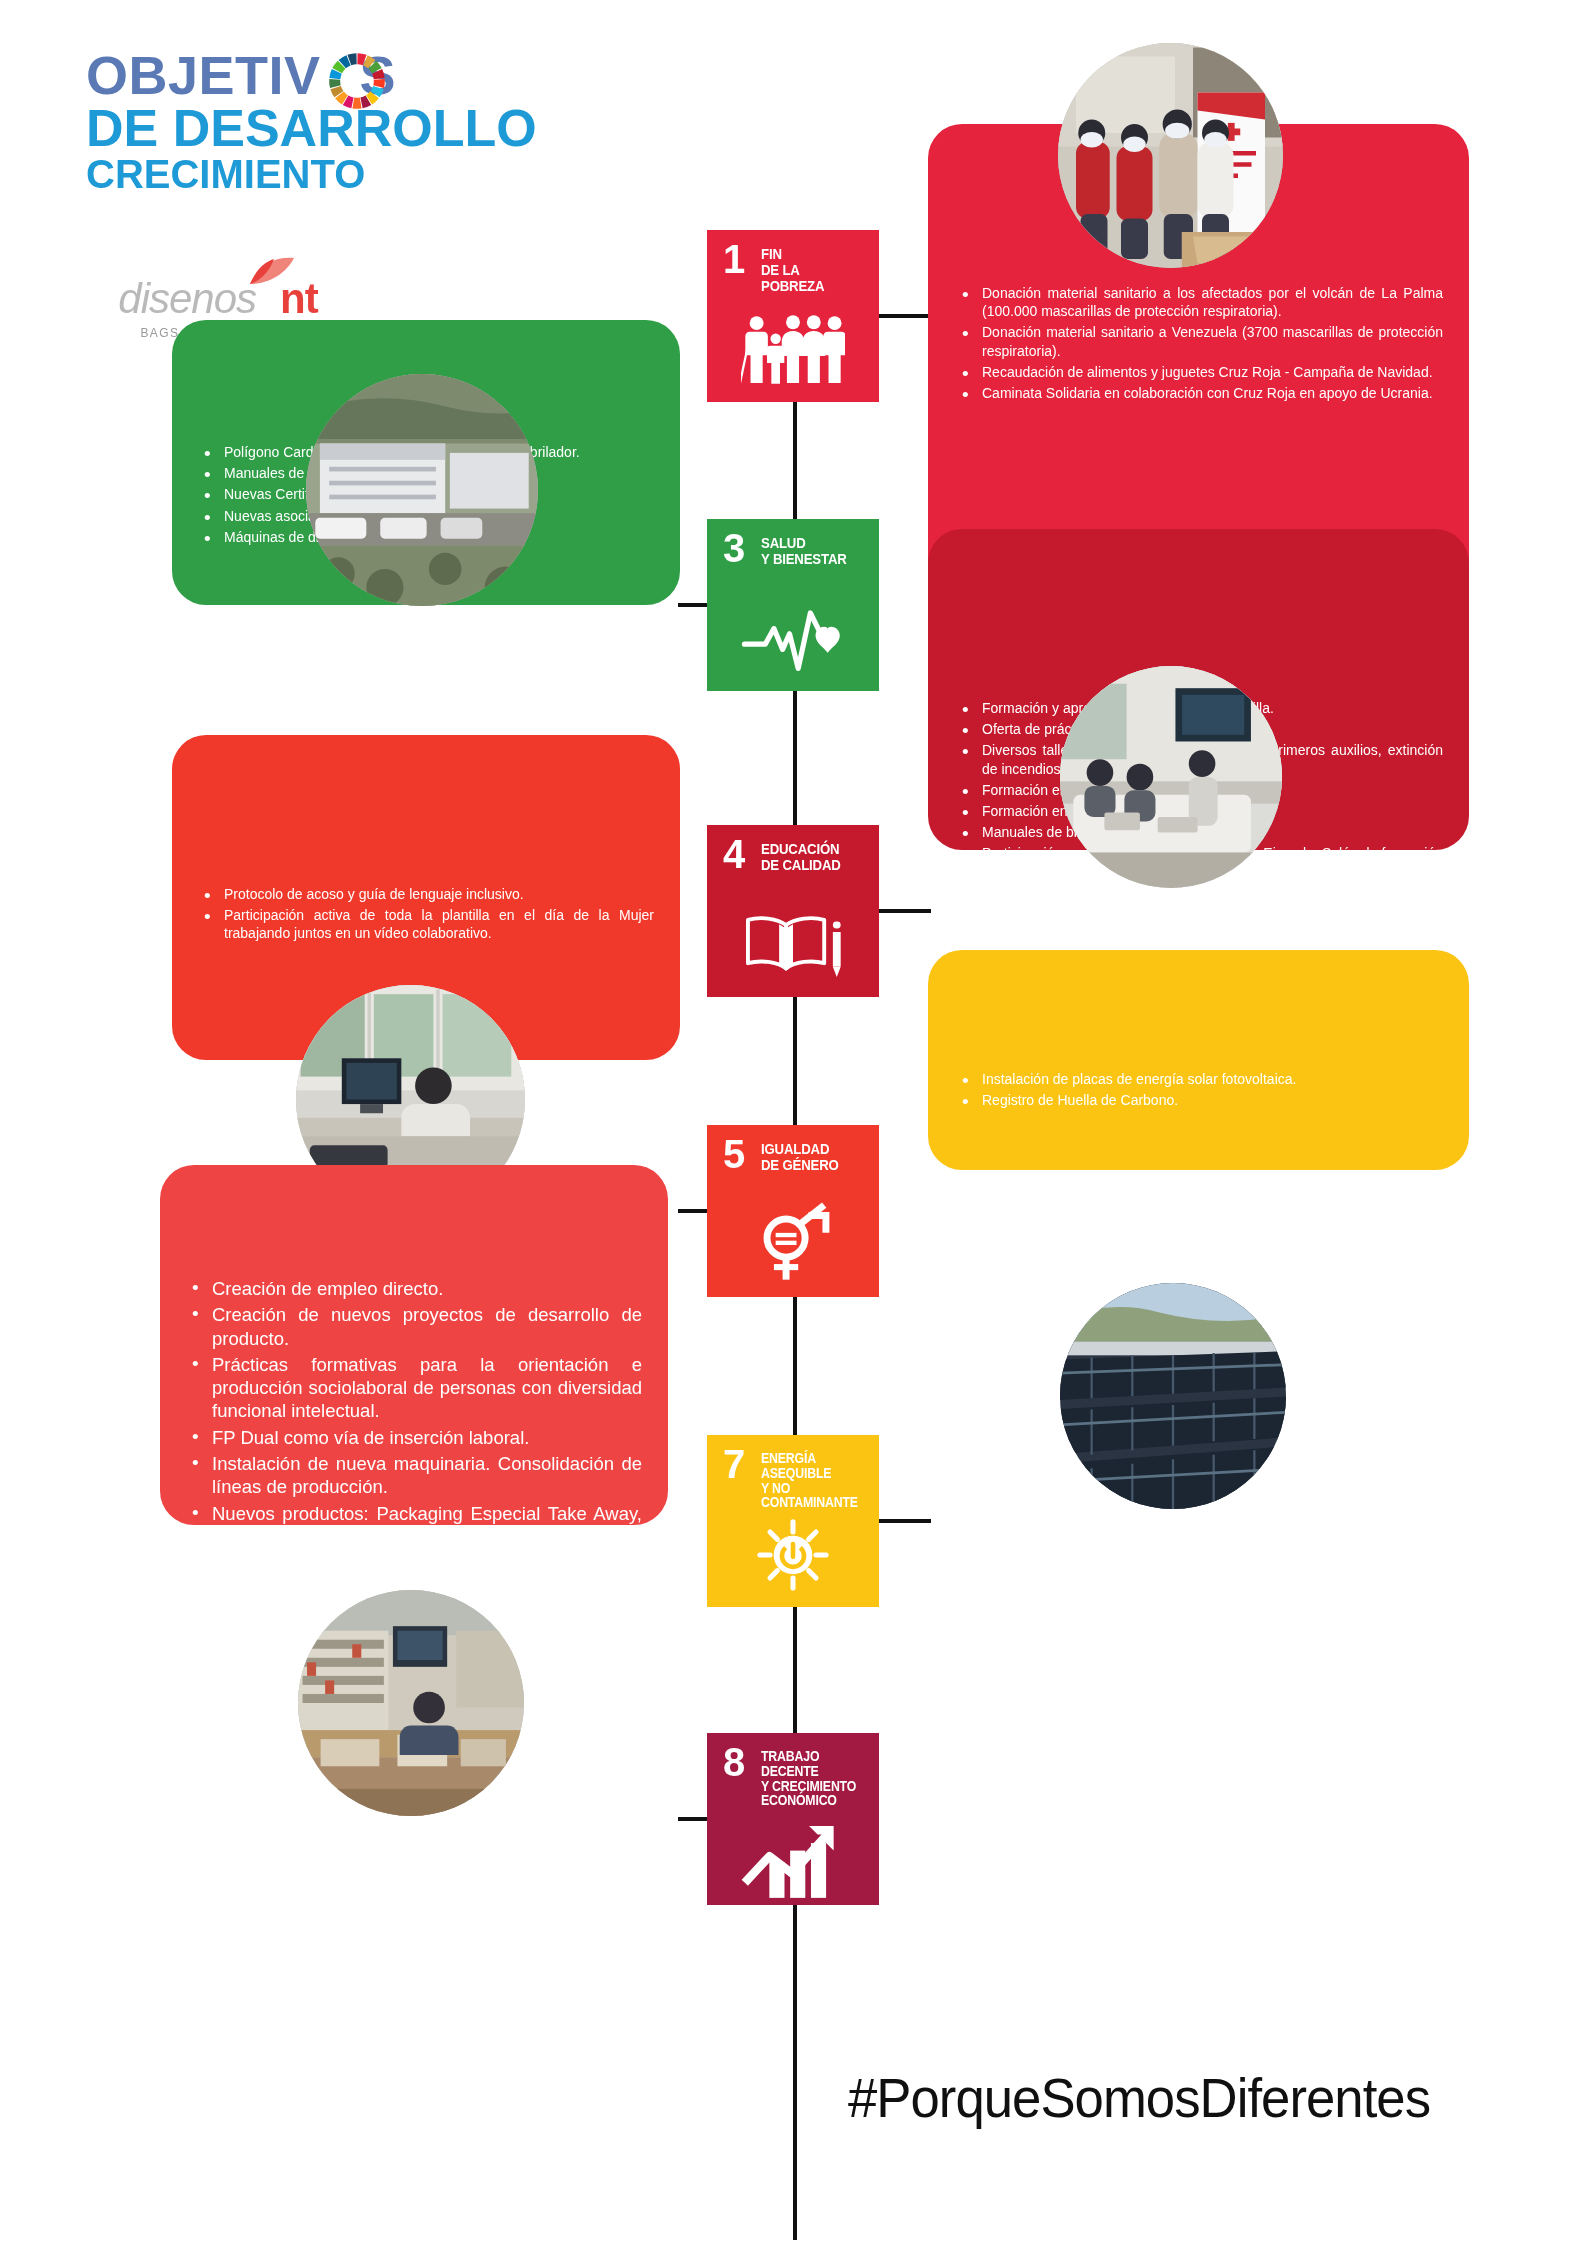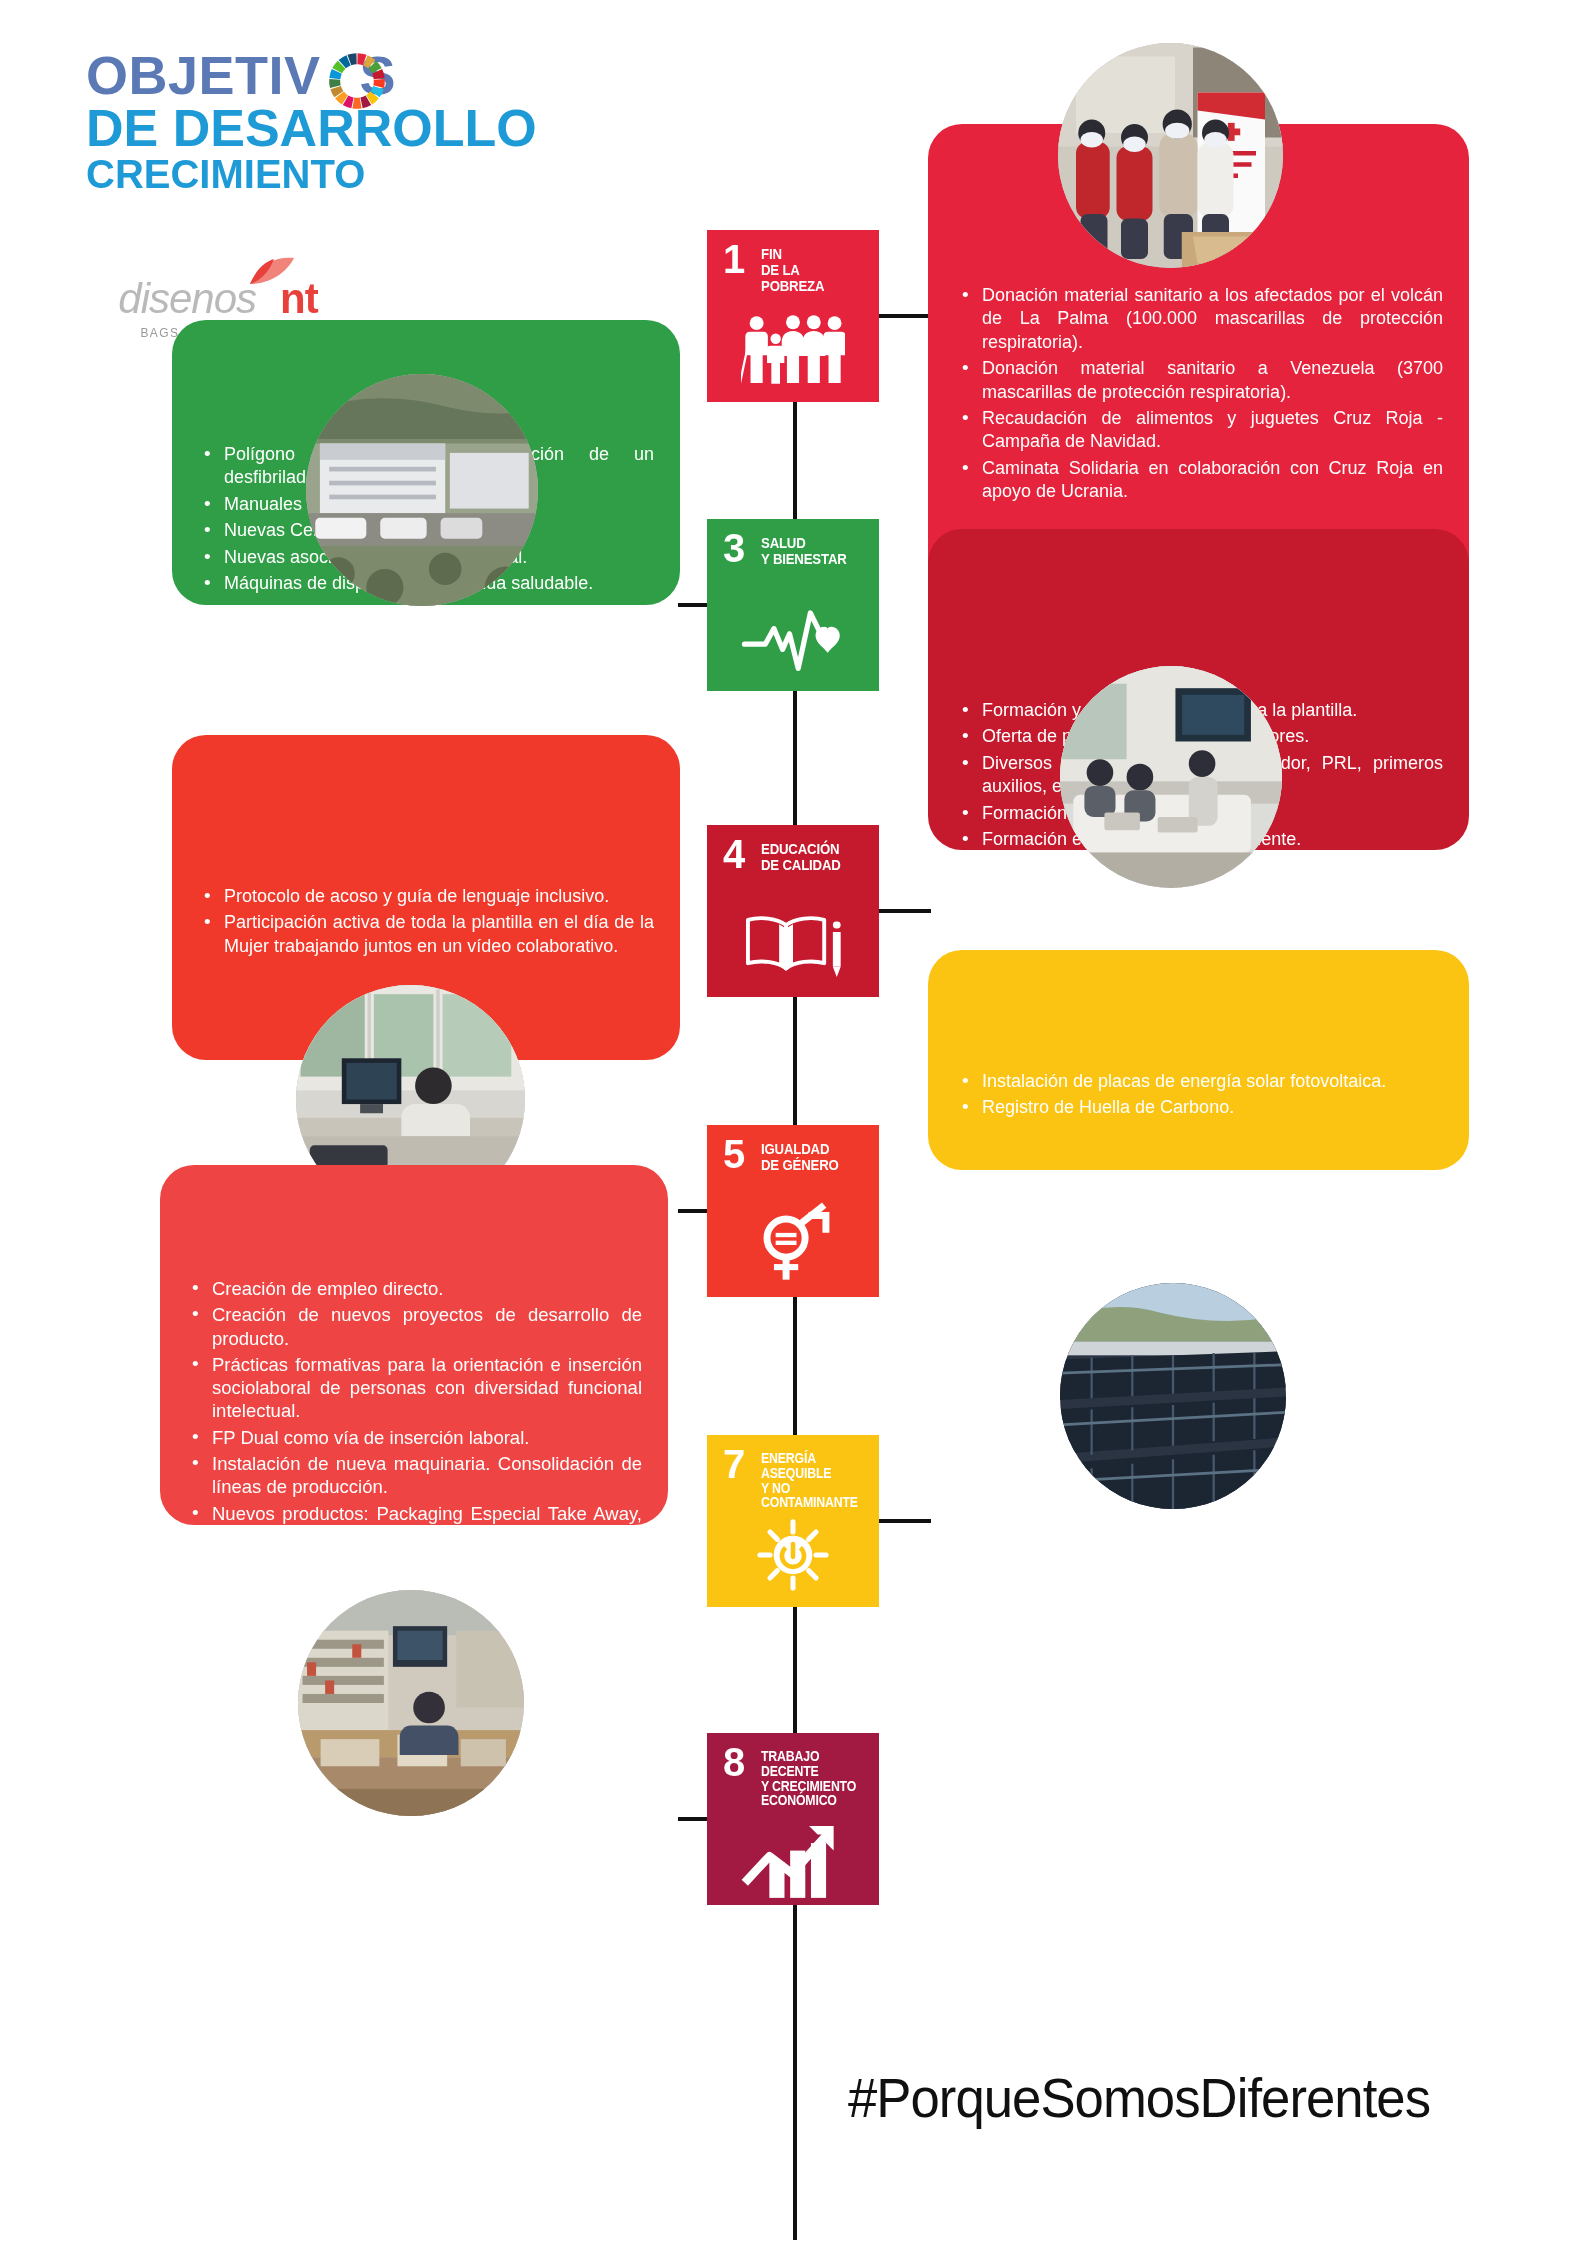--- a/index.html
+++ b/index.html
@@ -48,21 +48,21 @@
   #badge7 .ttl { font-size: 14px; }
   #badge8 .ttl { font-size: 14px; }
 
   
   .stub { position: absolute; height: 4px; background: #111; }
 
   
   .card { position: absolute; border-radius: 34px; color: #fff; }
   .card ul { list-style: none; }
   .card li { position: relative; padding-left: 26px; margin-bottom: 3px;
-             font-size: 18px; line-height: 1.30; text-align: justify; }
+             font-size: 14px; line-height: 1.30; text-align: justify; }
   .card li:before { content: "•"; position: absolute; left: 6px; top: -1px; font-size: 19px; }
   .card li:last-child { margin-bottom: 0; }
 
   #card1 { left: 928px; top: 124px; width: 541px; height: 494px; background: #e5233d; }
   #card1 .body { position: absolute; left: 28px; top: 160px; right: 26px; }
   #card3 { left: 172px; top: 320px; width: 508px; height: 285px; background: #2f9e46; }
   #card3 .body { position: absolute; left: 26px; top: 123px; right: 26px; }
   #card4 { left: 928px; top: 529px; width: 541px; height: 321px; background: #c5192d; }
   #card4 .body { position: absolute; left: 28px; top: 170px; right: 26px; }
   #card5 { left: 172px; top: 735px; width: 508px; height: 325px; background: #f1392b; }
@@ -430,21 +430,21 @@
         </g>
       </svg>
     </div>
   </div>
 
   <div class="card" id="card8">
     <div class="body">
         <ul>
       <li>Creación de empleo directo.</li>
       <li>Creación de nuevos proyectos de desarrollo de producto.</li>
-      <li>Prácticas formativas para la orientación e inserción sociolaboral de personas con diversidad funcional intelectual.</li>
+      <li>Prácticas formativas para la orientación e producción sociolaboral de personas con diversidad funcional intelectual.</li>
       <li>FP Dual como vía de inserción laboral.</li>
       <li>Instalación de nueva maquinaria. Consolidación de líneas de producción.</li>
       <li>Nuevos productos: Packaging Especial Take Away, Catalogo Multisectorial, etc.</li>
       <li>Nuevas marcas corporativas: Pharmask, Happy Table.</li>
       <li>Participación Jaén &amp; Co</li>
     </ul>
       </div>
   </div>
   <div class="photo" id="ph8">
     <svg viewBox="0 0 100 100" preserveAspectRatio="xMidYMid slice">

